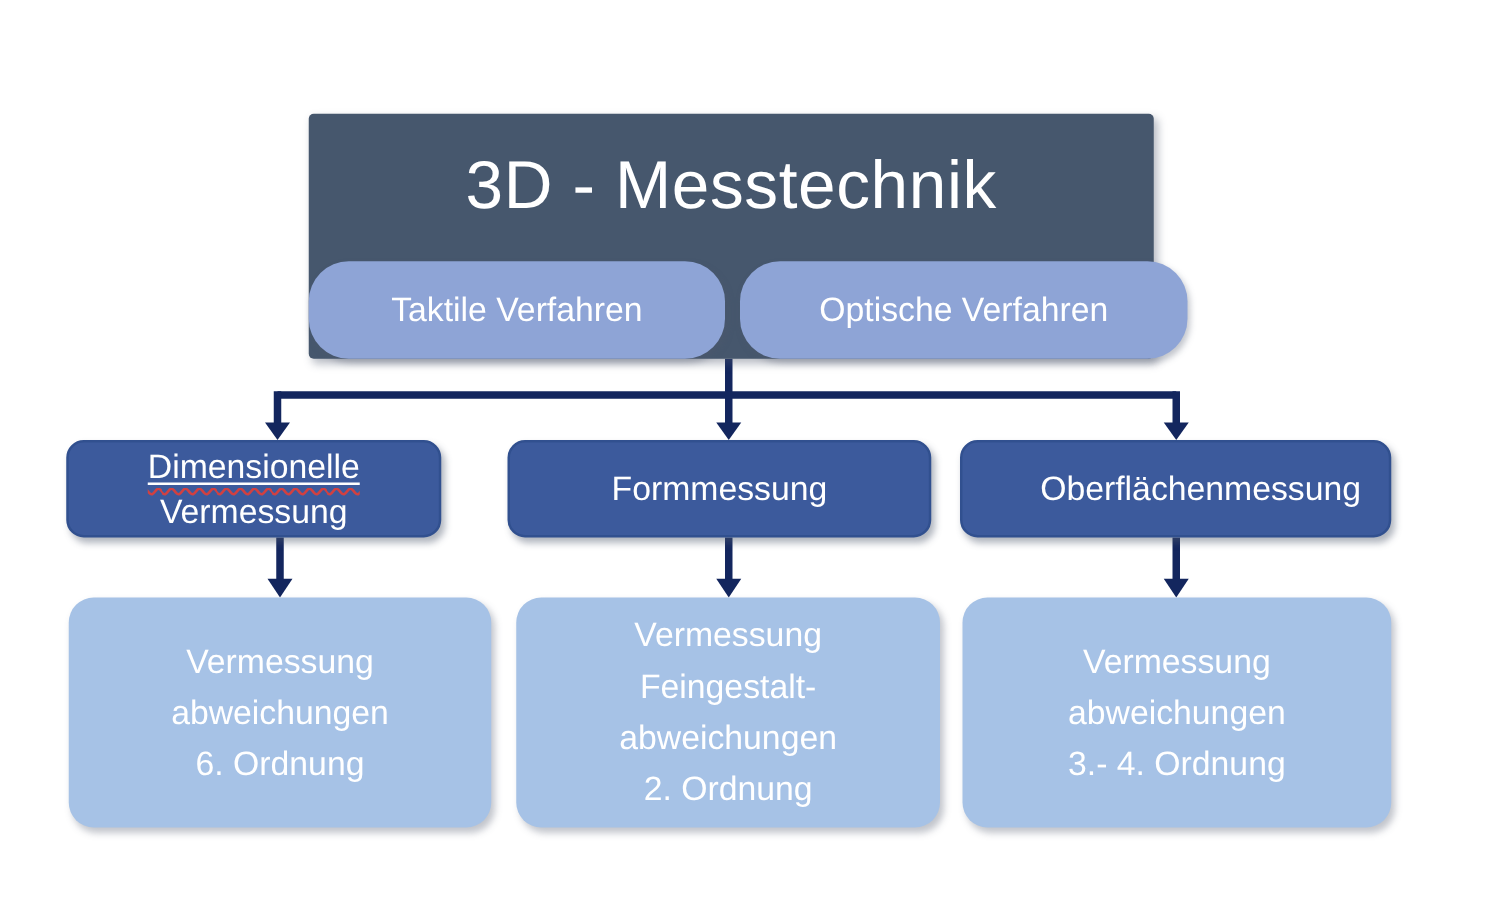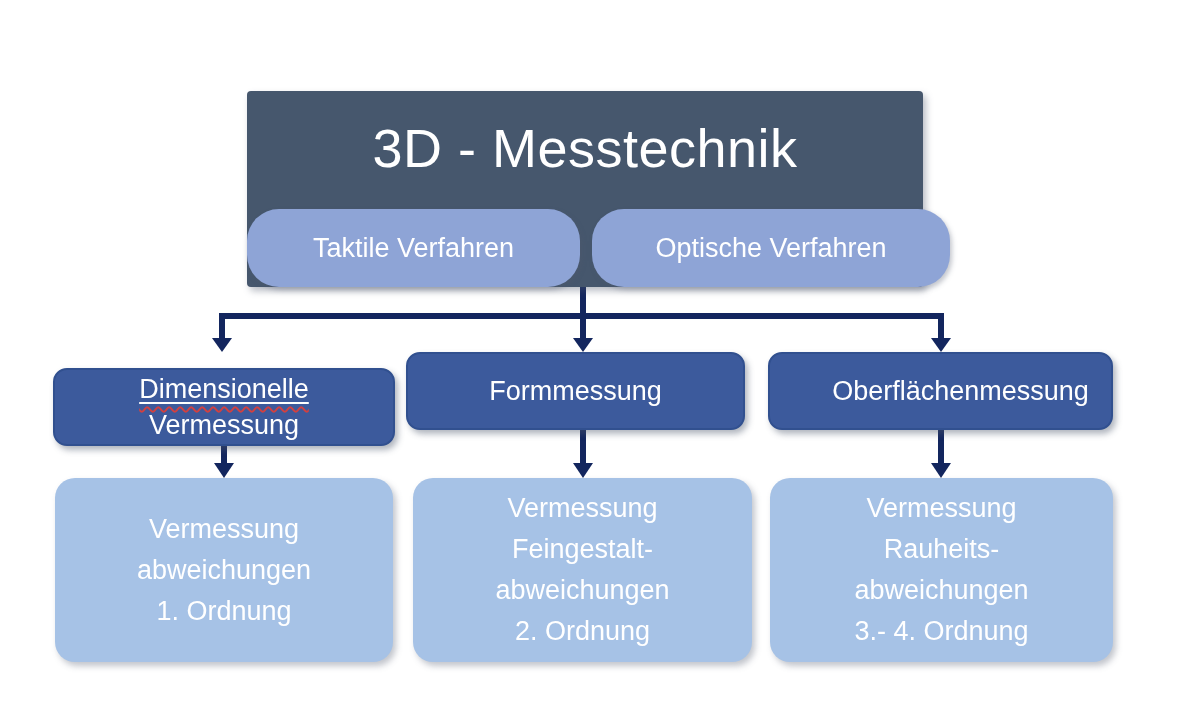--- a/index.html
+++ b/index.html
@@ -49,21 +49,21 @@
   .branch-right { left: 592px; width: 358px; }
   .category-box {
     top: 352px; height: 78px;
     background: #3c5a9c;
     border: 2px solid #31508f;
     border-radius: 14px;
     box-shadow: 3px 4px 6px rgba(80,90,110,0.45);
     font-size: 27px;
     line-height: 36px;
   }
-  .cat-left  { left: 53px;  width: 342px; margin-top: 16px; }
+  .cat-left  { left: 53px;  width: 300px; }
   .cat-mid   { left: 406px; width: 339px; }
   .cat-right { left: 768px; width: 345px; padding-left: 40px; }
   .detail-box {
     top: 478px; height: 184px;
     background: #a6c2e6;
     border-radius: 20px;
     box-shadow: 3px 4px 6px rgba(80,90,110,0.35);
     font-size: 27px;
     line-height: 41px;
   }
@@ -132,28 +132,27 @@
   <div class="box category-box cat-mid">
     <span>Formmessung</span>
   </div>
   <div class="box category-box cat-right">
     <span>Oberflächenmessung</span>
   </div>
 
   <div class="box detail-box det-left">
     <span>Vermessung</span>
     <span>abweichungen</span>
-    <span>1. Ordnung</span>
+    <span>6. Ordnung</span>
   </div>
   <div class="box detail-box det-mid">
     <span>Vermessung</span>
     <span>Feingestalt-</span>
     <span>abweichungen</span>
     <span>2. Ordnung</span>
   </div>
   <div class="box detail-box det-right">
     <span>Vermessung</span>
-    <span>Rauheits-</span>
     <span>abweichungen</span>
     <span>3.- 4. Ordnung</span>
   </div>
 
 </div>
 
 </body></html>

